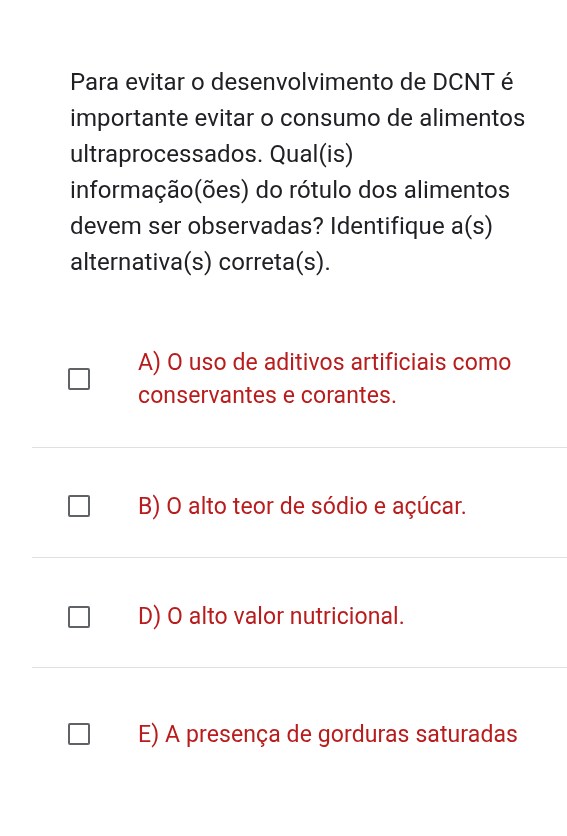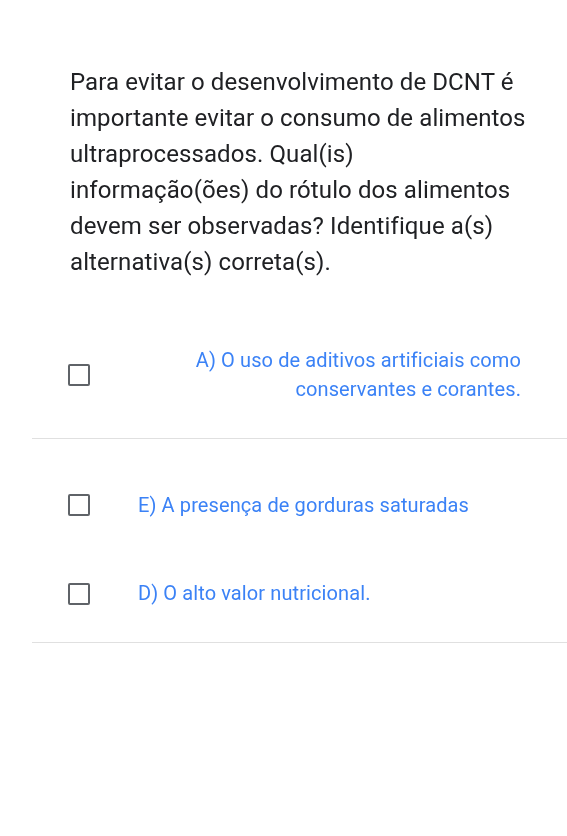--- a/index.html
+++ b/index.html
@@ -39,46 +39,49 @@
     .checkbox {
       width: 22px;
       height: 22px;
       border: 2.5px solid #5f6368;
       border-radius: 2px;
       flex-shrink: 0;
       margin-right: 40px;
       cursor: pointer;
     }
     .option-label {
-      font-size: 20px;
+      font-size: 23px;
       line-height: 1.45;
-      color: #3b82f6;
+      color: #b91c1c;
       letter-spacing: 0.1px;
-      text-align: right;
     }
   </style>
 </head>
 <body>
 
 <div class="container">
   <div class="question-text">Para evitar o desenvolvimento de DCNT é importante evitar o consumo de alimentos ultraprocessados. Qual(is) informação(ões) do rótulo dos alimentos devem ser observadas? Identifique a(s) alternativa(s) correta(s).</div>
 
   <div class="options-list">
 
     <div class="option-row">
       <div class="checkbox"></div>
       <div class="option-label">A) O uso de aditivos artificiais como conservantes e corantes.</div>
     </div>
 
+    <div class="option-row">
+      <div class="checkbox"></div>
+      <div class="option-label">B) O alto teor de sódio e açúcar.</div>
+    </div>
 
+
+    <div class="option-row">
+      <div class="checkbox"></div>
+      <div class="option-label">D) O alto valor nutricional.</div>
+    </div>
 
     <div class="option-row" style="border-bottom:none; padding-bottom:0;">
       <div class="checkbox"></div>
       <div class="option-label">E) A presença de gorduras saturadas</div>
     </div>
 
-    <div class="option-row">
-      <div class="checkbox"></div>
-      <div class="option-label">D) O alto valor nutricional.</div>
-    </div>
-
   </div>
 </div>
 
 </body></html>

